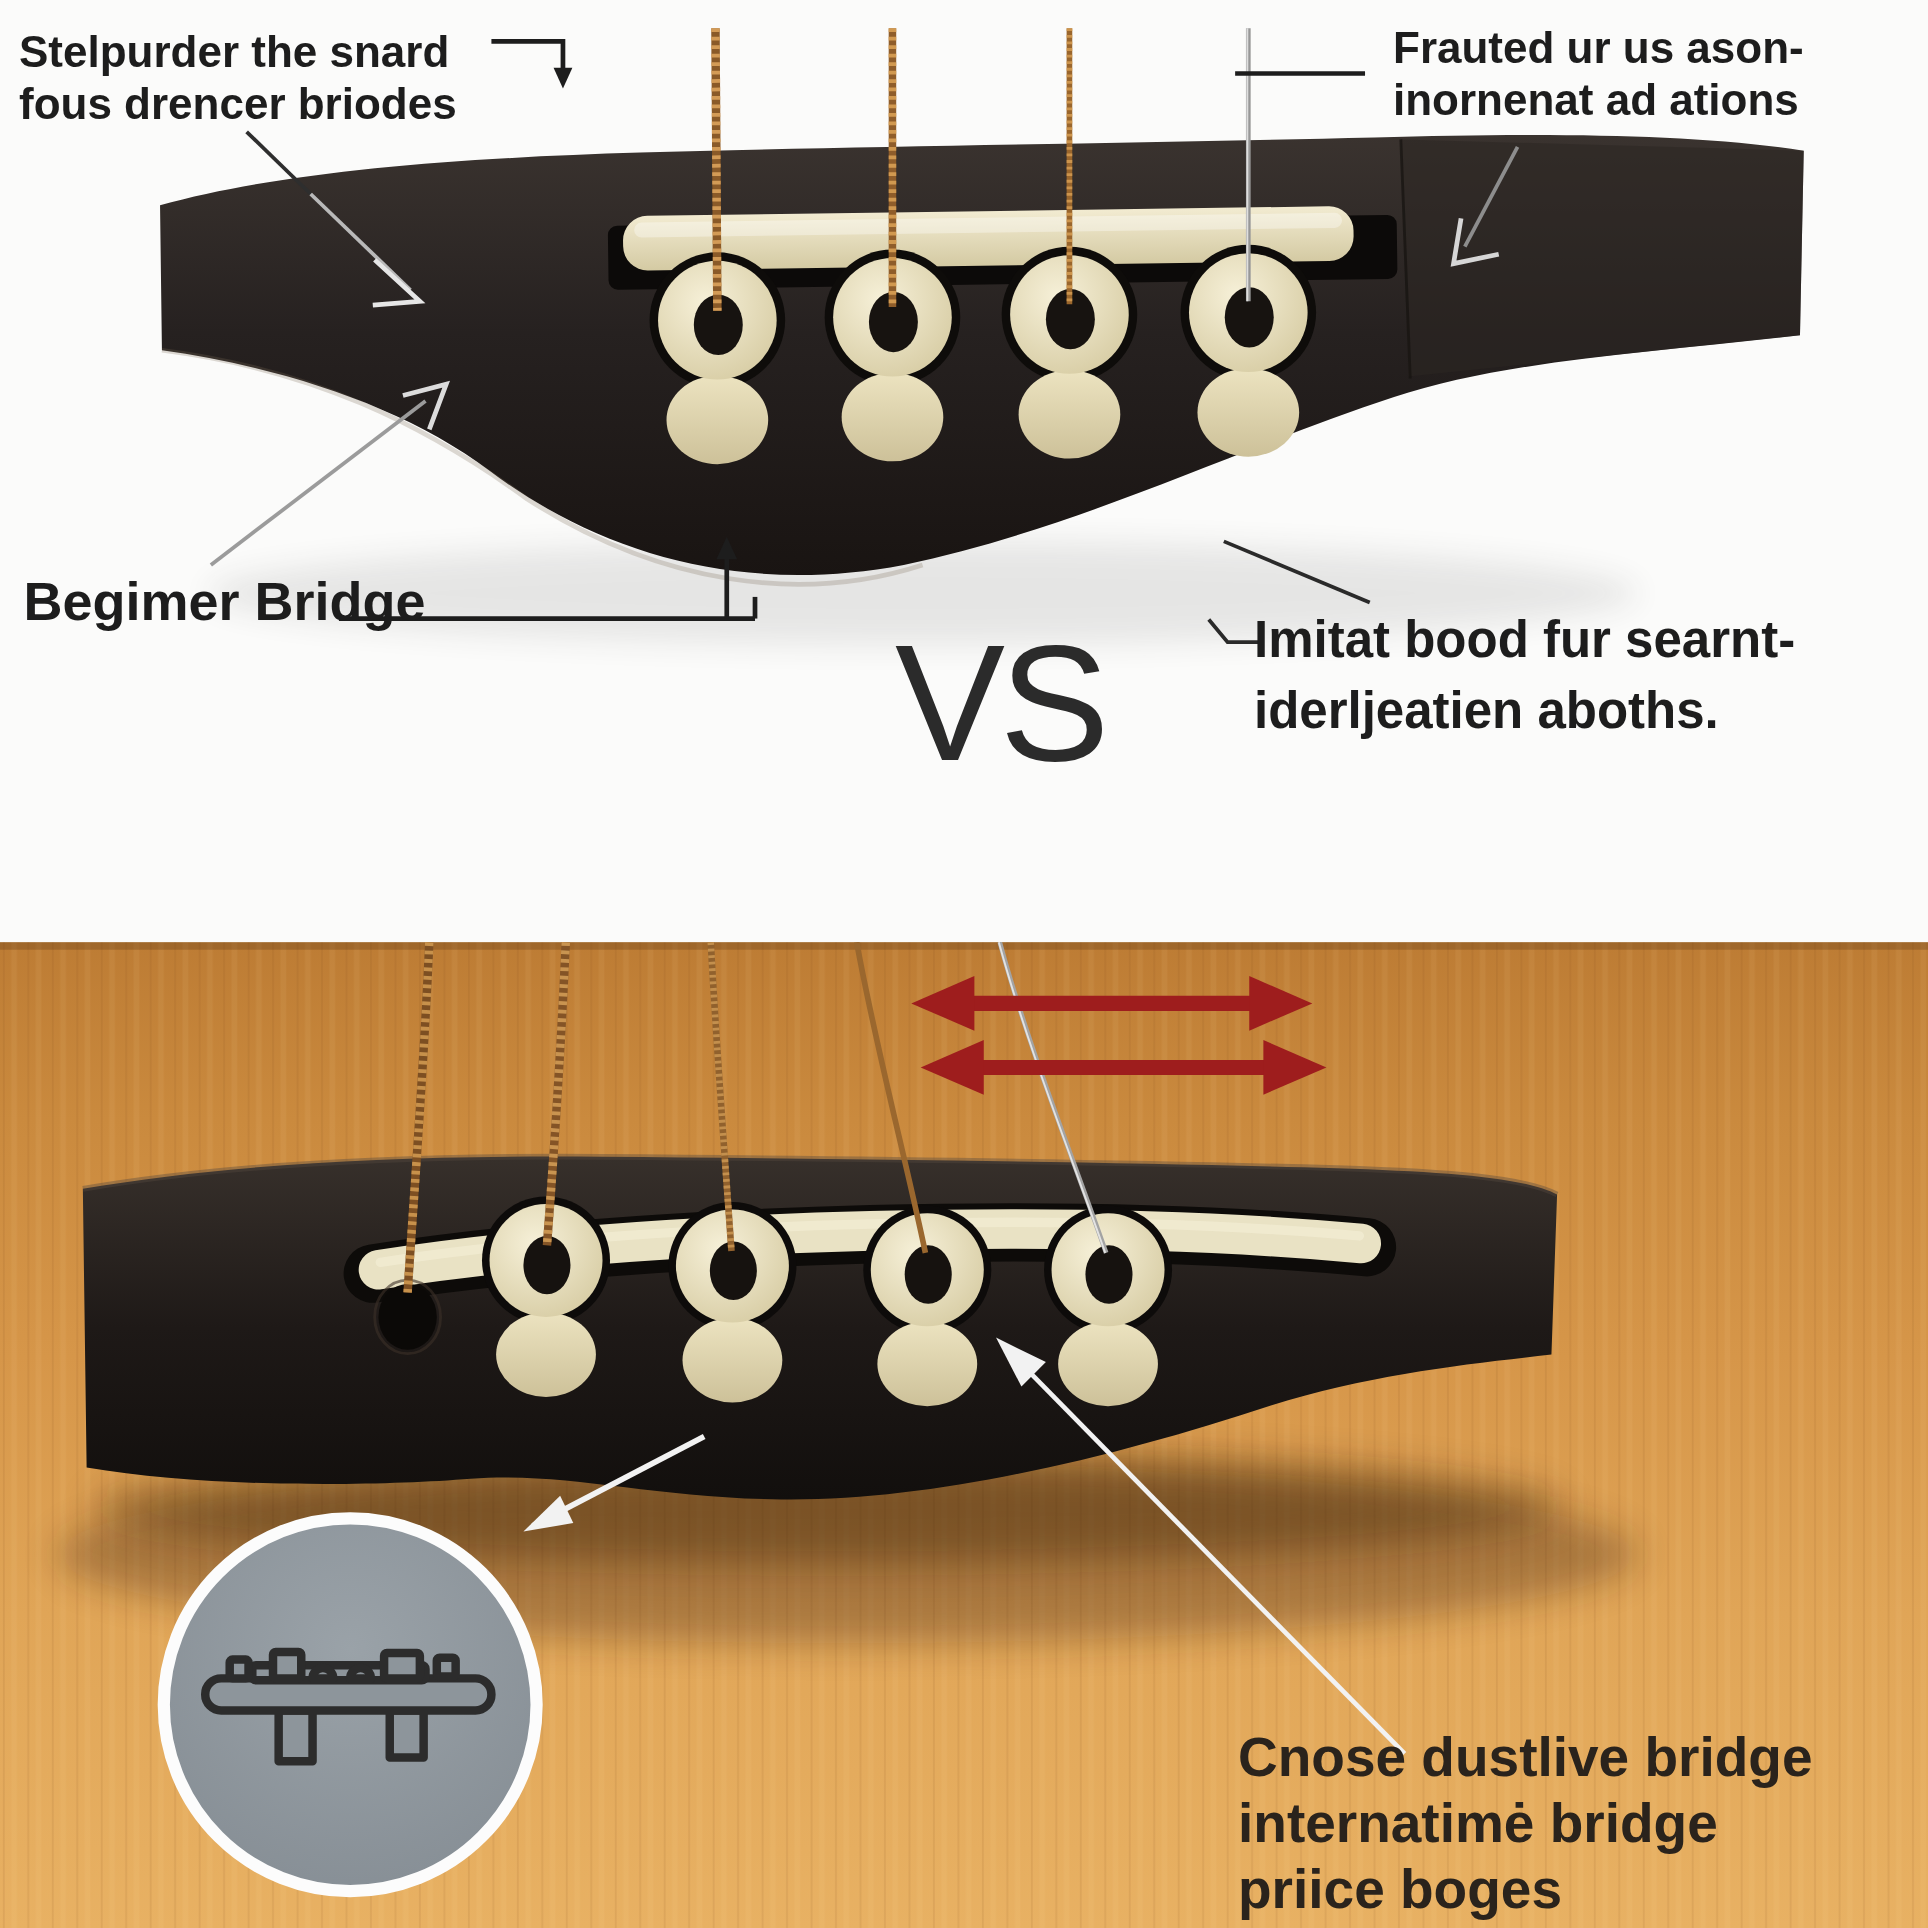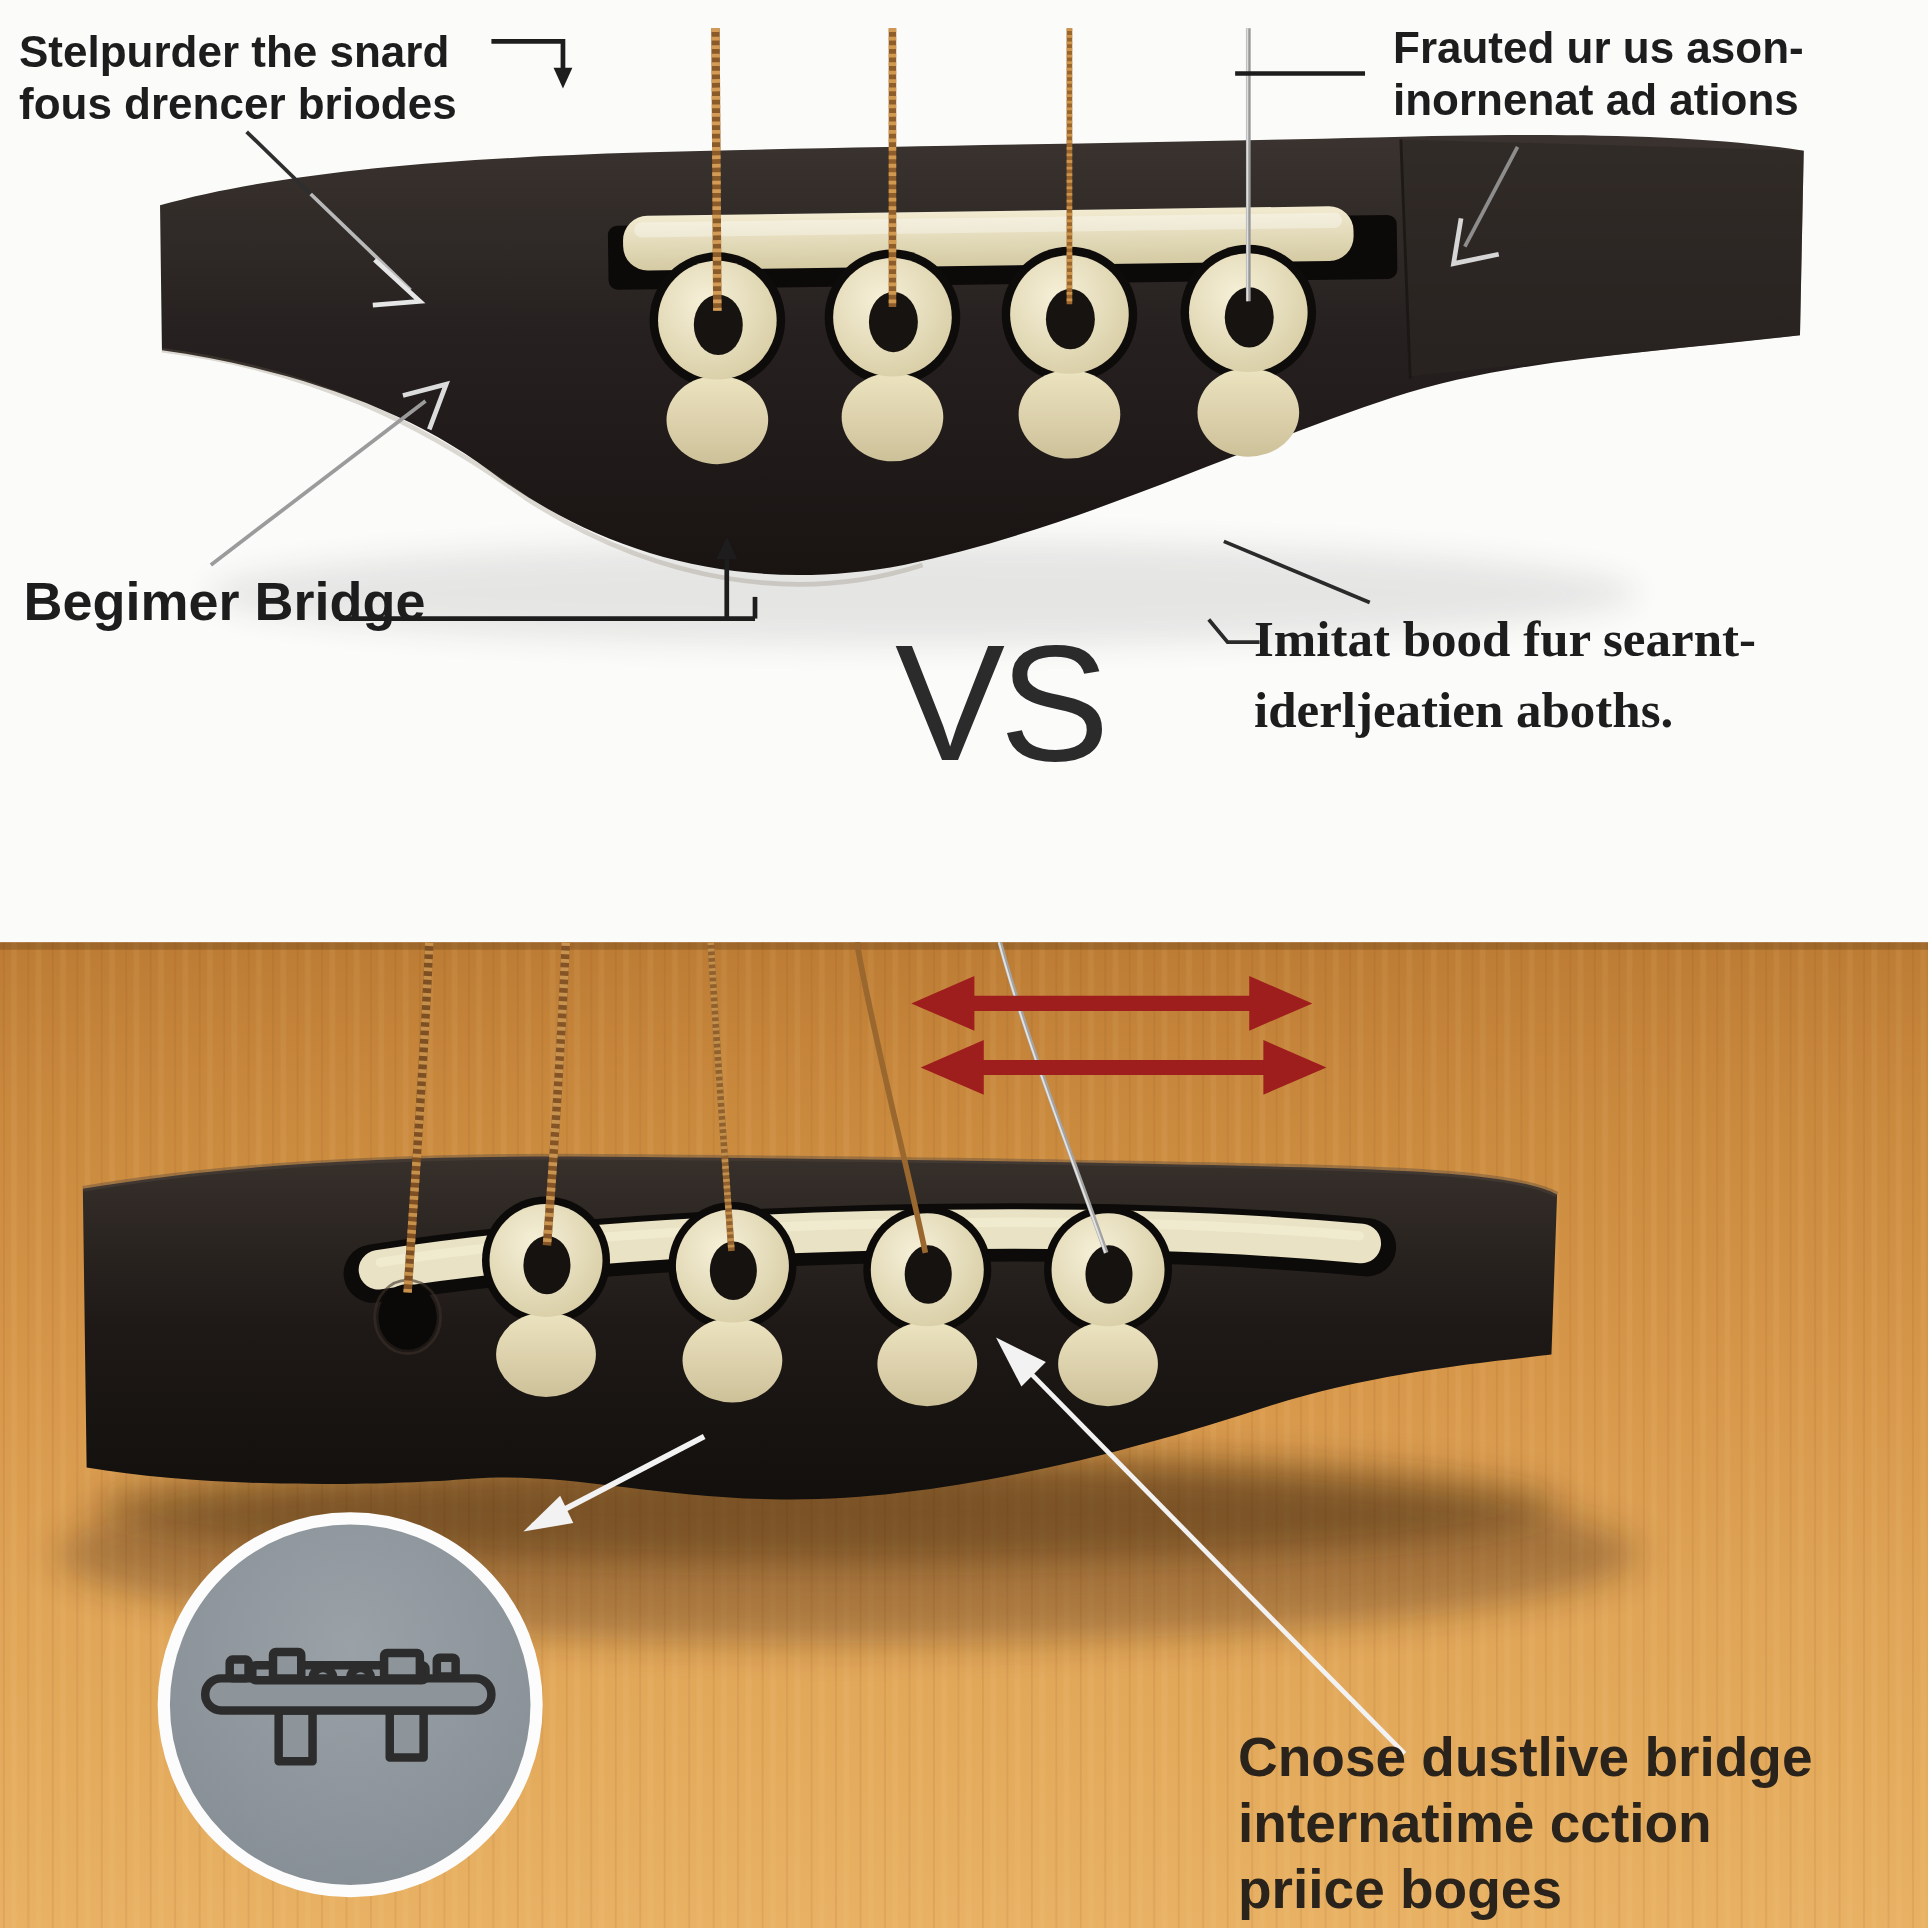--- a/index.html
+++ b/index.html
@@ -8,21 +8,21 @@
   .panel{position:absolute;left:0;width:1928px;}
   .panel-top{top:0;height:942px;background:#fbfbfa;margin-top:28px;}
   .panel-bottom{top:942px;height:987px;border-radius:11px;}
   svg{position:absolute;top:0;left:0;display:block;}
   .label{position:absolute;font-weight:700;color:var(--text-dark,#1d1d1d);z-index:5;}
   .label div{white-space:nowrap;}
   #lblTL{left:19px;top:-1.9px;font-size:44px;line-height:52px;}
   #lblTR{left:1393px;top:-5.6px;font-size:44px;line-height:52px;}
   #lblBridge{left:23.5px;top:542px;font-size:54px;}
   #lblVS{left:895px;top:593px;font-size:165px;font-weight:400;letter-spacing:-5.6px;color:#2b2b2b;line-height:1;}
-  #lblRight{left:1254px;top:576px;font-size:51px;line-height:71px;font-family:Liberation Serif, serif;}
+  #lblRight{left:1254px;top:576px;font-size:51px;line-height:71px;}
   #lblBottom{left:1238px;top:782px;font-size:55px;line-height:66px;color:#2a231c;}
 </style>
 </head>
 <body>
 
 <div class="canvas">
 
   <div class="panel panel-top">
 
     <svg width="1928" height="942" viewBox="0 0 2048 1000">
@@ -281,18 +281,18 @@
           <path d="M 332,782 A 11 11 0 0 1 354,782 Z"></path>
           <path d="M 372,782 A 11 11 0 0 1 394,782 Z"></path>
           <rect x="408" y="755" width="38" height="27" rx="3"></rect>
           <rect x="464" y="760" width="20" height="20" rx="3"></rect>
         </g>
       </g>
     </svg>
 
     <div class="label" id="lblBottom">
       <div>Cnose dustlive bridge</div>
-      <div>internatimė cction</div>
+      <div>internatimė bridge</div>
       <div>priice boges</div>
     </div>
   </div>
 </div>
 
 
 </body></html>

